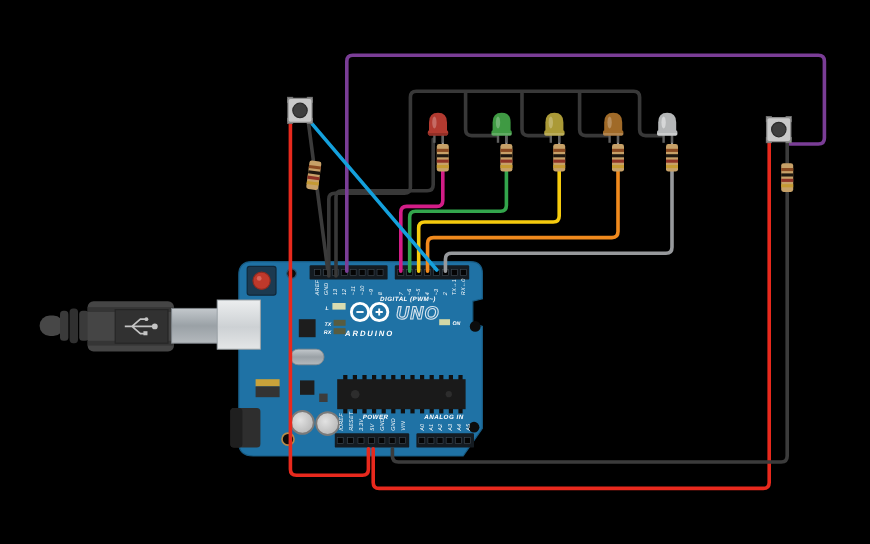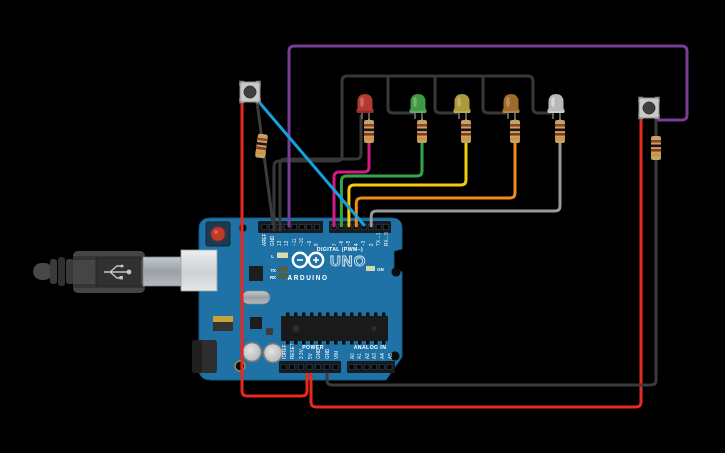--- a/index.html
+++ b/index.html
@@ -1,16 +1,16 @@
 <!DOCTYPE html>
 <html style="--c-canvas: #000000; --c-board_blue: #1f72a5; --c-board_edge: #175a82; --c-strip: #141b21; --c-wire_red: #e8291d; --c-wire_black: #3b3b3b; --c-wire_dark: #383838; --c-wire_purple: #7a3d96; --c-wire_cyan: #14a0dc; --c-wire_magenta: #d21d87; --c-wire_green: #33a54c; --c-wire_yellow: #f6cb0e; --c-wire_orange: #f18a1d; --c-wire_gray: #97999c; --c-led_red: #b23a30; --c-led_green: #3f9a43; --c-led_yellow: #ab9a37; --c-led_orange: #a06a28; --c-led_white: #b5b7b8; --c-resistor_body: #c7a168; --c-band_brown: #8a4a21; --c-band_black: #1e1710; --c-band_red: #8f3326; --c-band_gold: #c59a33; --c-button_body: #c9c9c9; --c-button_cap: #3f3f3f; --c-pin_metal: #9b9b9b; --c-usb_body: #454545; --c-usb_panel: #313131; --c-usb_metal: #a7adb2; --c-usb_socket: #dfe2e4;"><head>
 <meta charset="utf-8">
 <style>
   html,body{margin:0;padding:0;background:#000;}
-  .stage{position:relative;width:700px;height:453px;background:var(--c-canvas,#000);overflow:hidden;}
+  .stage{position:relative;width:700px;height:453px;background:var(--c-canvas,#000);overflow:hidden;font-style:italic;}
   svg{display:block;}
   text{font-family:"Liberation Sans","DejaVu Sans",sans-serif;fill:#fff;}
   .pin-label{font-size:4.6px;letter-spacing:0.1px;}
   .section-label{font-size:5.2px;font-weight:bold;letter-spacing:0.4px;}
   .tiny-label{font-size:4.4px;font-weight:bold;}
   .logo-text{font-size:6.4px;font-weight:bold;letter-spacing:1.6px;}
   .uno-text{font-size:15px;font-weight:bold;letter-spacing:1px;fill:none;stroke:#d7e4ee;stroke-width:0.9;}
   .wire{fill:none;stroke-linecap:round;stroke-linejoin:round;stroke-width:3;}
   .darkwire{stroke:var(--c-wire_dark,#383838);}
   .pin-slot{fill:#050505;stroke:#414b55;stroke-width:0.5;}

